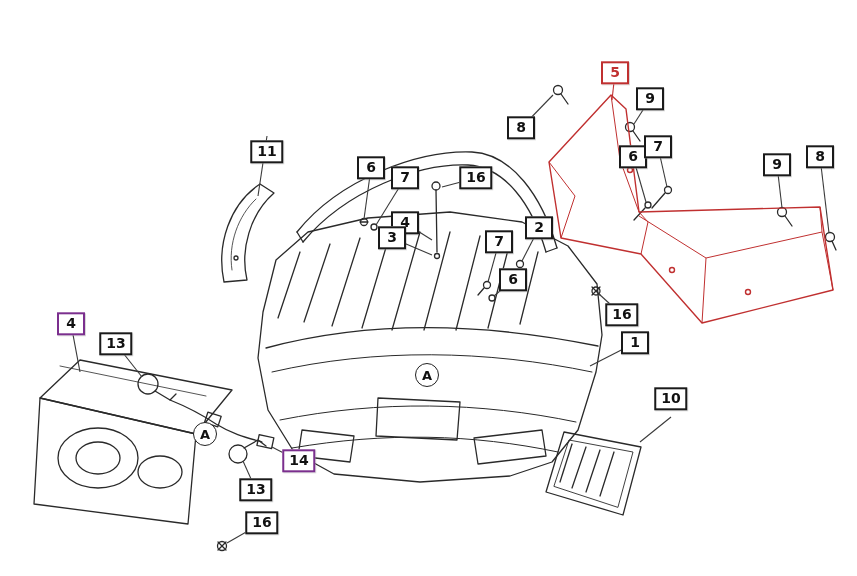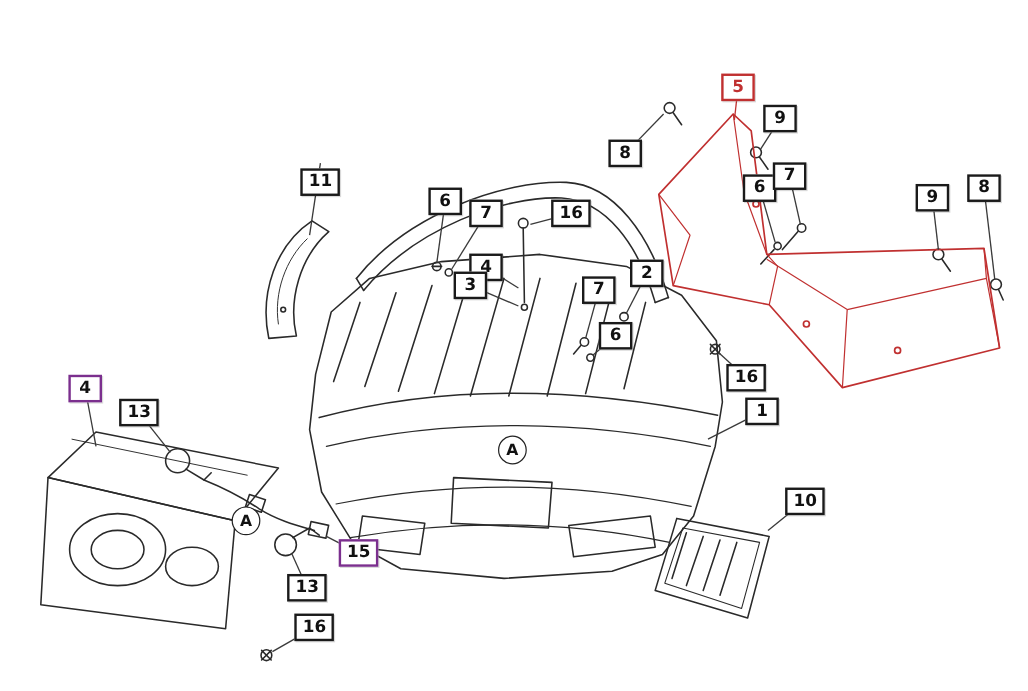--- a/index.html
+++ b/index.html
@@ -193,22 +193,22 @@
       <div class="callout" style="left: 513px; top: 280px; border-color: rgb(26, 26, 26);">6</div>
       <div class="callout" style="left: 521px; top: 128px; border-color: rgb(26, 26, 26);">8</div>
       <div class="callout" style="left: 615px; top: 73px; border-color: rgb(192, 48, 48); color: rgb(192, 48, 48);">5</div>
       <div class="callout" style="left: 650px; top: 99px; border-color: rgb(26, 26, 26);">9</div>
       <div class="callout" style="left: 633px; top: 157px; border-color: rgb(26, 26, 26);">6</div>
       <div class="callout" style="left: 658px; top: 147px; border-color: rgb(26, 26, 26);">7</div>
       <div class="callout" style="left: 777px; top: 165px; border-color: rgb(26, 26, 26);">9</div>
       <div class="callout" style="left: 820px; top: 157px; border-color: rgb(26, 26, 26);">8</div>
       <div class="callout" style="left: 622px; top: 315px; border-color: rgb(26, 26, 26);">16</div>
       <div class="callout" style="left: 635px; top: 343px; border-color: rgb(26, 26, 26);">1</div>
-      <div class="callout" style="left: 671px; top: 418px; border-color: rgb(26, 26, 26); text-align: right;">10</div>
+      <div class="callout" style="left: 671px; top: 399px; border-color: rgb(26, 26, 26); text-align: right;">10</div>
       <div class="callout" style="left: 71px; top: 324px; border-color: rgb(123, 47, 142);">4</div>
       <div class="callout" style="left: 116px; top: 344px; border-color: rgb(26, 26, 26);">13</div>
-      <div class="callout" style="left: 299px; top: 461px; border-color: rgb(123, 47, 142);">15</div>
+      <div class="callout" style="left: 299px; top: 461px; border-color: rgb(123, 47, 142);">14</div>
       <div class="callout" style="left: 256px; top: 490px; border-color: rgb(26, 26, 26);">13</div>
       <div class="callout" style="left: 262px; top: 523px; border-color: rgb(26, 26, 26);">16</div>
       <div class="marker" style="left: 205px; top: 434px;">A</div>
       <div class="marker" style="left: 427px; top: 375px;">A</div>
     </div>
 </div>
 
 </body></html>

